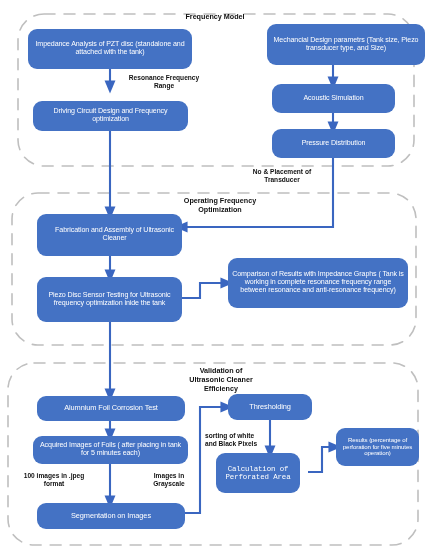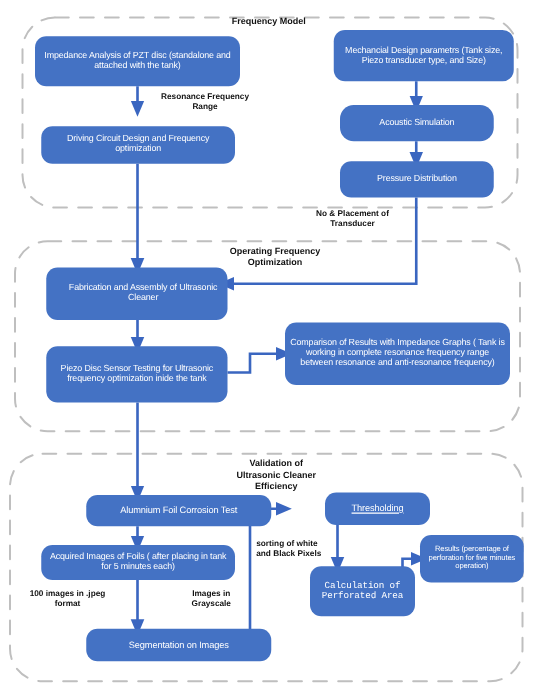--- a/index.html
+++ b/index.html
@@ -35,21 +35,21 @@
     text-align: center;
     box-sizing: border-box;
     padding: 2px 4px;
     line-height: 1.12;
     font-weight: 400;
     letter-spacing: -0.1px;
     z-index: 3;
   }
   .node-sm { font-size: 7.1px; }
   .node-xs { font-size: 6.1px; }
-  .node-md { font-size: 7.4px; margin-left: 32px; }
+  .node-md { font-size: 7.4px; }
 
   .grp-title {
     position: absolute;
     color: #111111;
     font-weight: bold;
     font-size: 7.2px;
     text-align: center;
     line-height: 1.25;
     z-index: 4;
   }
@@ -119,41 +119,41 @@
 
   <div class="grp-title" style="left:155px; top:196px; width:130px; white-space:pre-line;">Operating Frequency
 Optimization</div>
 
   <div class="grp-title" style="left:158px; top:366px; width:126px; white-space:pre-line;">Validation of
 Ultrasonic Cleaner
 Efficiency</div>
 
   <div class="node node-sm" style="left:28px; top:29px; width:164px; height:40px;">Impedance Analysis of PZT disc (standalone and attached with the tank)</div>
 
-  <div class="node node-sm" style="left:267px; top:24px; width:144px; height:41px;">Mechancial Design parametrs (Tank size, Piezo transducer type, and Size)</div>
+  <div class="node node-sm" style="left:267px; top:24px; width:158px; height:41px;">Mechancial Design parametrs (Tank size, Piezo transducer type, and Size)</div>
 
   <div class="node node-sm" style="left:33px; top:101px; width:155px; height:30px;">Driving Circuit Design and Frequency optimization</div>
 
-  <div class="node node-sm" style="left:272px; top:84px; width:123px; height:29px;border-radius:11px;">Acoustic Simulation</div>
+  <div class="node node-sm" style="left:272px; top:84px; width:123px; height:29px;">Acoustic Simulation</div>
 
   <div class="node node-sm" style="left:272px; top:129px; width:123px; height:29px;">Pressure Distribution</div>
 
   <div class="node node-sm" style="left:37px; top:214px; width:145px; height:42px;padding-left:14px;">Fabrication and Assembly of Ultrasonic Cleaner</div>
 
   <div class="node node-sm" style="left:228px; top:258px; width:180px; height:50px;">Comparison of Results with Impedance Graphs ( Tank is working in complete resonance frequency range between resonance and anti-resonance frequency)</div>
 
   <div class="node node-sm" style="left:37px; top:277px; width:145px; height:45px;">Piezo Disc Sensor Testing for Ultrasonic frequency optimization inide the tank</div>
 
   <div class="node node-md" style="left:37px; top:396px; width:148px; height:25px;">Alumnium Foil Corrosion Test</div>
 
   <div class="node node-sm" style="left:33px; top:436px; width:155px; height:28px;">Acquired Images of Foils ( after placing in tank for 5 minutes each)</div>
 
   <div class="node node-md" style="left:37px; top:503px; width:148px; height:26px;">Segmentation on Images</div>
 
-  <div class="node node-md" style="left:228px; top:394px; width:84px; height:26px;text-decoration:underline;">Thresholding</div>
+  <div class="node node-md" style="left:228px; top:394px; width:84px; height:26px;">Thresholding</div>
 
   <div class="node node-md" style="left:216px; top:453px; width:84px; height:40px;font-family:Liberation Mono, monospace;">Calculation of Perforated Area</div>
 
   <div class="node node-xs" style="left:336px; top:428px; width:83px; height:38px;">Results (percentage of perforation for five minutes operation)</div>
 
   <div class="edge-label" style="left:118px; top:74px; width:92px; white-space:pre-line;">Resonance Frequency
 Range</div>
 
   <div class="edge-label" style="left:236px; top:168px; width:92px; white-space:pre-line;">No &amp; Placement of
 Transducer</div>

